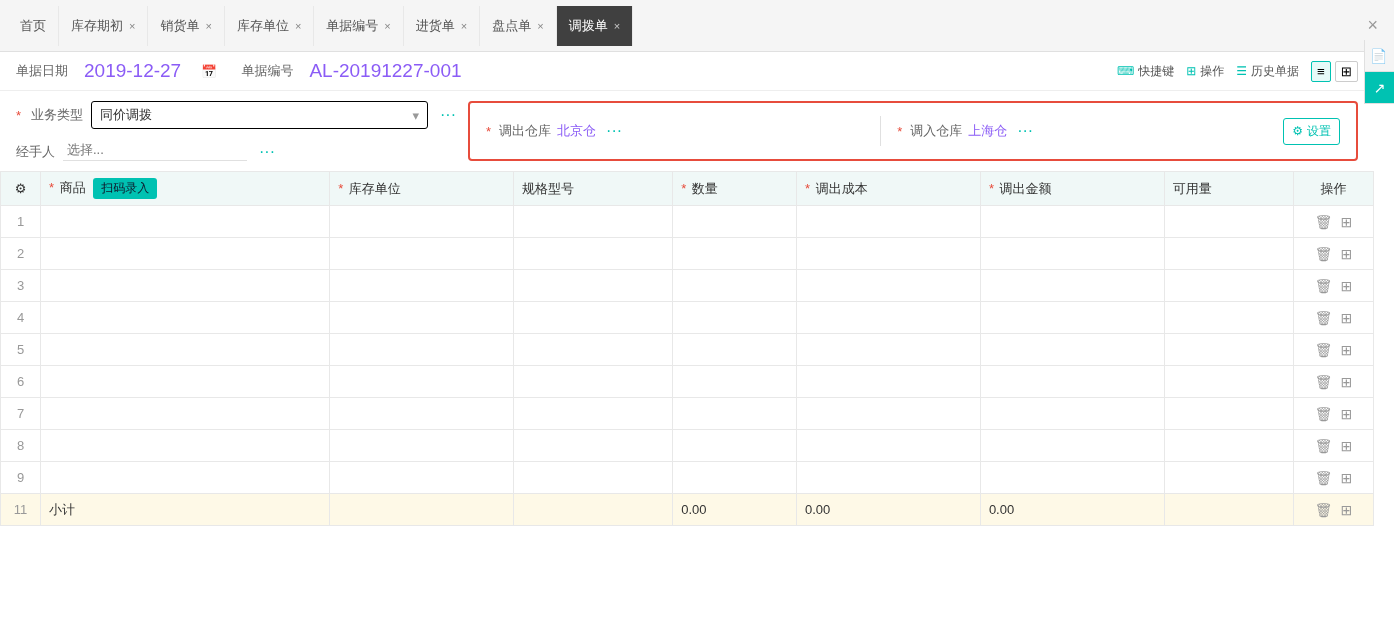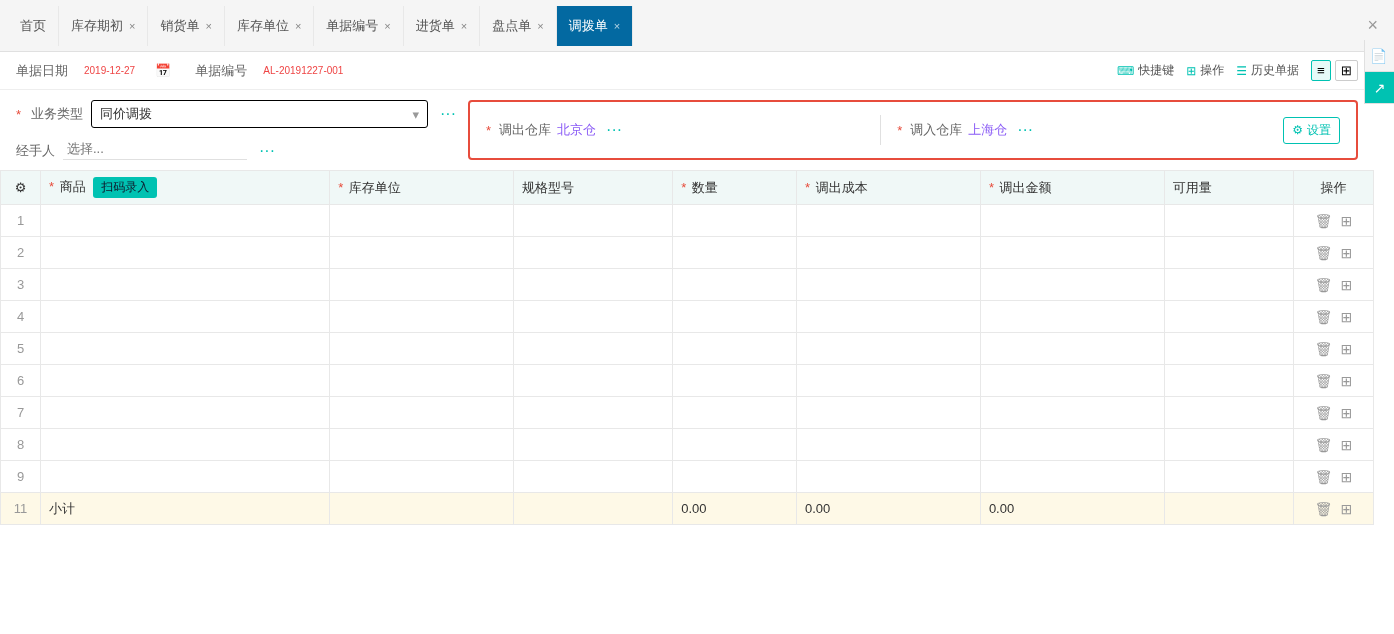--- a/index.html
+++ b/index.html
@@ -8,33 +8,33 @@
     
     .tab-bar {
       display: flex; align-items: center; background: #f5f5f5; border-bottom: 1px solid #e0e0e0;
       height: 52px; padding: 0 8px; position: relative;
     }
     .tab {
       display: flex; align-items: center; padding: 0 12px; height: 40px; cursor: pointer;
       font-size: 13px; color: #555; white-space: nowrap; border-right: 1px solid #e8e8e8;
     }
     .tab:first-child { border-left: none; }
-    .tab.active { background: #0369a1; color: #fff; }
+    .tab.active { background: #404040; color: #fff; }
     .tab .close-icon { margin-left: 6px; font-size: 11px; cursor: pointer; opacity: 0.7; }
     .tab-close-all { margin-left: auto; font-size: 18px; color: #999; cursor: pointer; padding: 0 8px; }
 
     
     .toolbar {
       display: flex; align-items: center; padding: 8px 16px; border-bottom: 1px solid #eee;
       background: #fff; gap: 16px;
     }
     .toolbar-left { display: flex; align-items: center; gap: 16px; }
     .toolbar-right { margin-left: auto; display: flex; align-items: center; gap: 12px; font-size: 12px; color: #555; }
     .field-label { color: #666; font-size: 13px; }
-    .field-value { color: #ef4444; font-size: 10px; }
+    .field-value { color: #8b5cf6; font-size: 19px; }
     .date-icon { color: #00c2b2; margin-left: 4px; font-size: 13px; cursor: pointer; }
     .toolbar-action { display: flex; align-items: center; gap: 4px; cursor: pointer; color: #555; }
     .view-toggle { display: flex; align-items: center; gap: 4px; }
     .view-btn { border: 1px solid #ccc; background: #fff; padding: 2px 5px; cursor: pointer; border-radius: 2px; }
     .view-btn.active { border-color: #00c2b2; background: #e6faf8; }
 
     
     .form-area {
       display: flex; align-items: stretch; padding: 10px 16px; background: #fff; gap: 12px;
     }

